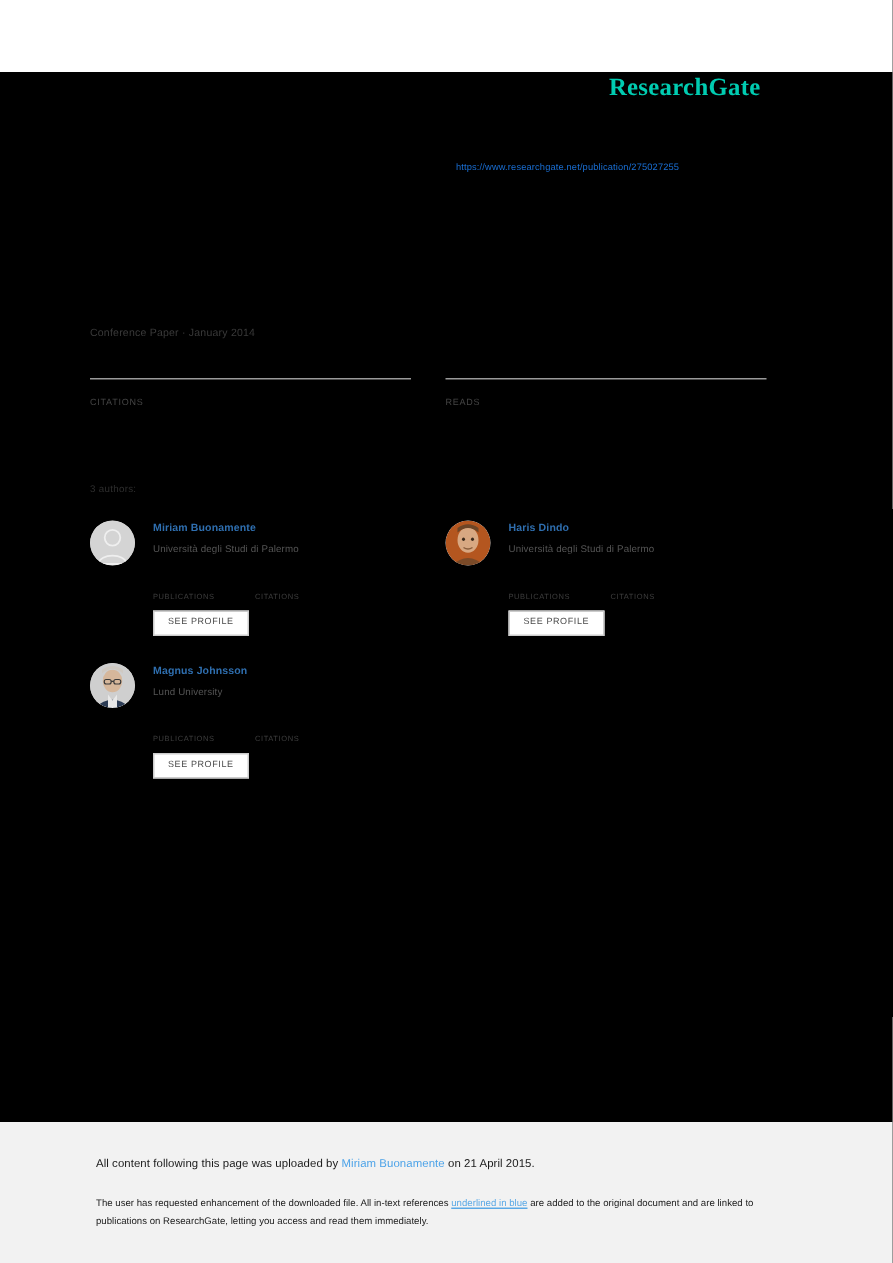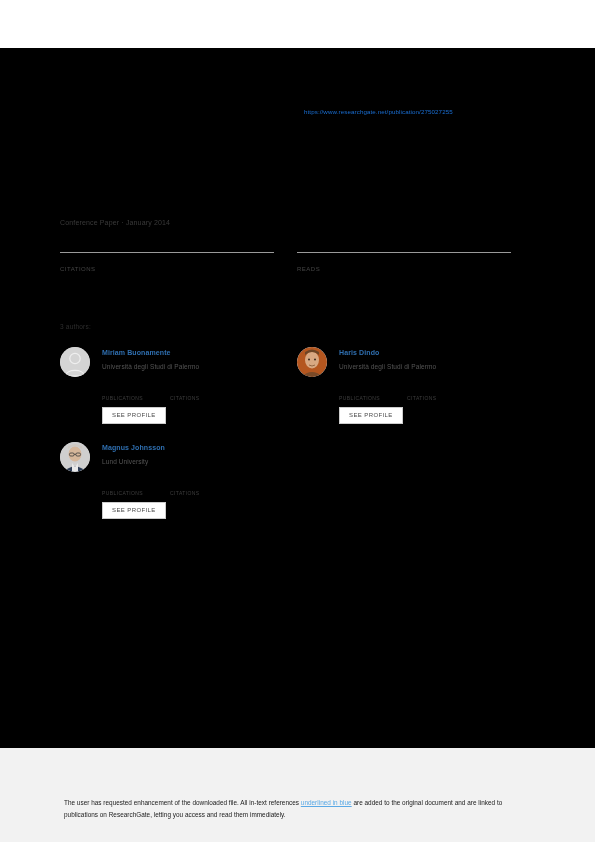--- a/index.html
+++ b/index.html
@@ -237,20 +237,21 @@
 </style>
 </head>
 <body>
 
 <div class="page">
 
   <div class="top-white"></div>
 
   <div class="dark-panel"></div>
 
+  <div class="brand">ResearchGate</div>
 
   <div class="url-line">https://www.researchgate.net/publication/275027255</div>
 
   <div class="meta-line">Conference Paper · January 2014</div>
 
   <div class="stats">
     <div class="stat-col left">
       <div class="stat-rule"></div>
       <div class="stat-value"></div>
       <div class="stat-label">CITATIONS</div>
@@ -360,18 +361,21 @@
           <div class="astat-value"></div>
           <div class="astat-label">CITATIONS</div>
         </div>
       </div>
       <div class="see-profile">SEE PROFILE</div>
     </div>
 
   </div>
 
   <div class="footer">
+    <div class="footer-upload">
+      <span>All content following this page was uploaded by </span><span class="link">Miriam Buonamente</span><span> on 21 April 2015.</span>
+    </div>
     <div class="footer-note">
       <span>The user has requested enhancement of the downloaded file. All in-text references </span><span class="link">underlined in blue</span><span> are added to the original document and are linked to publications on ResearchGate, letting you access and read them immediately.</span>
     </div>
   </div>
 
 </div>
 
 </body></html>

